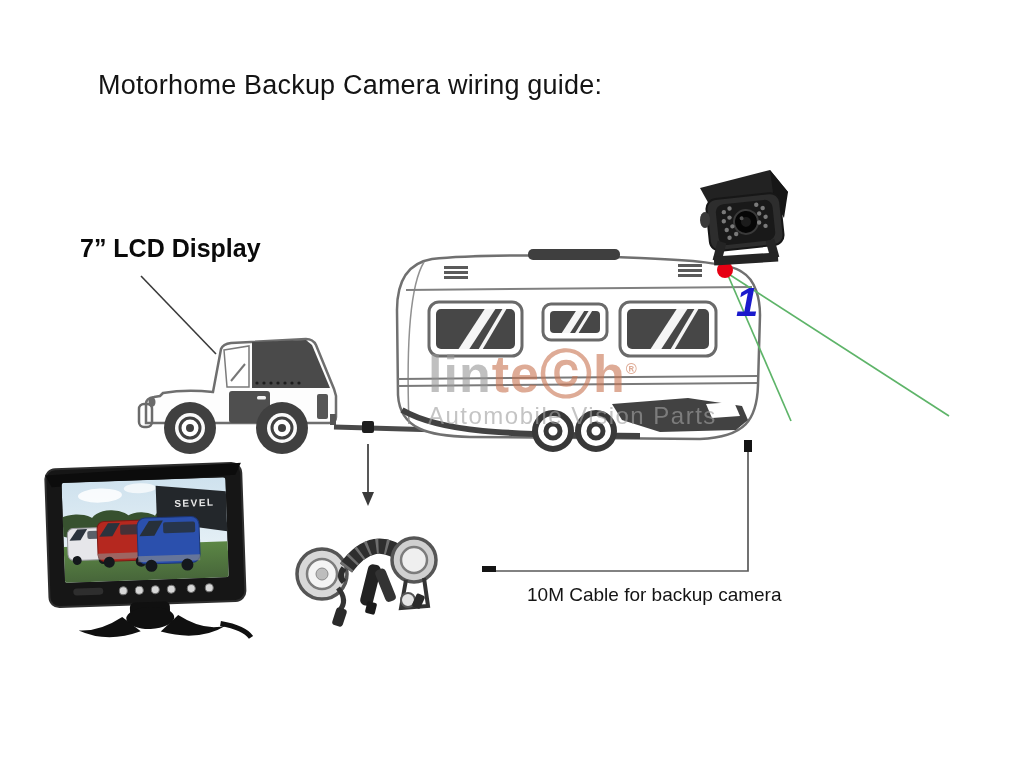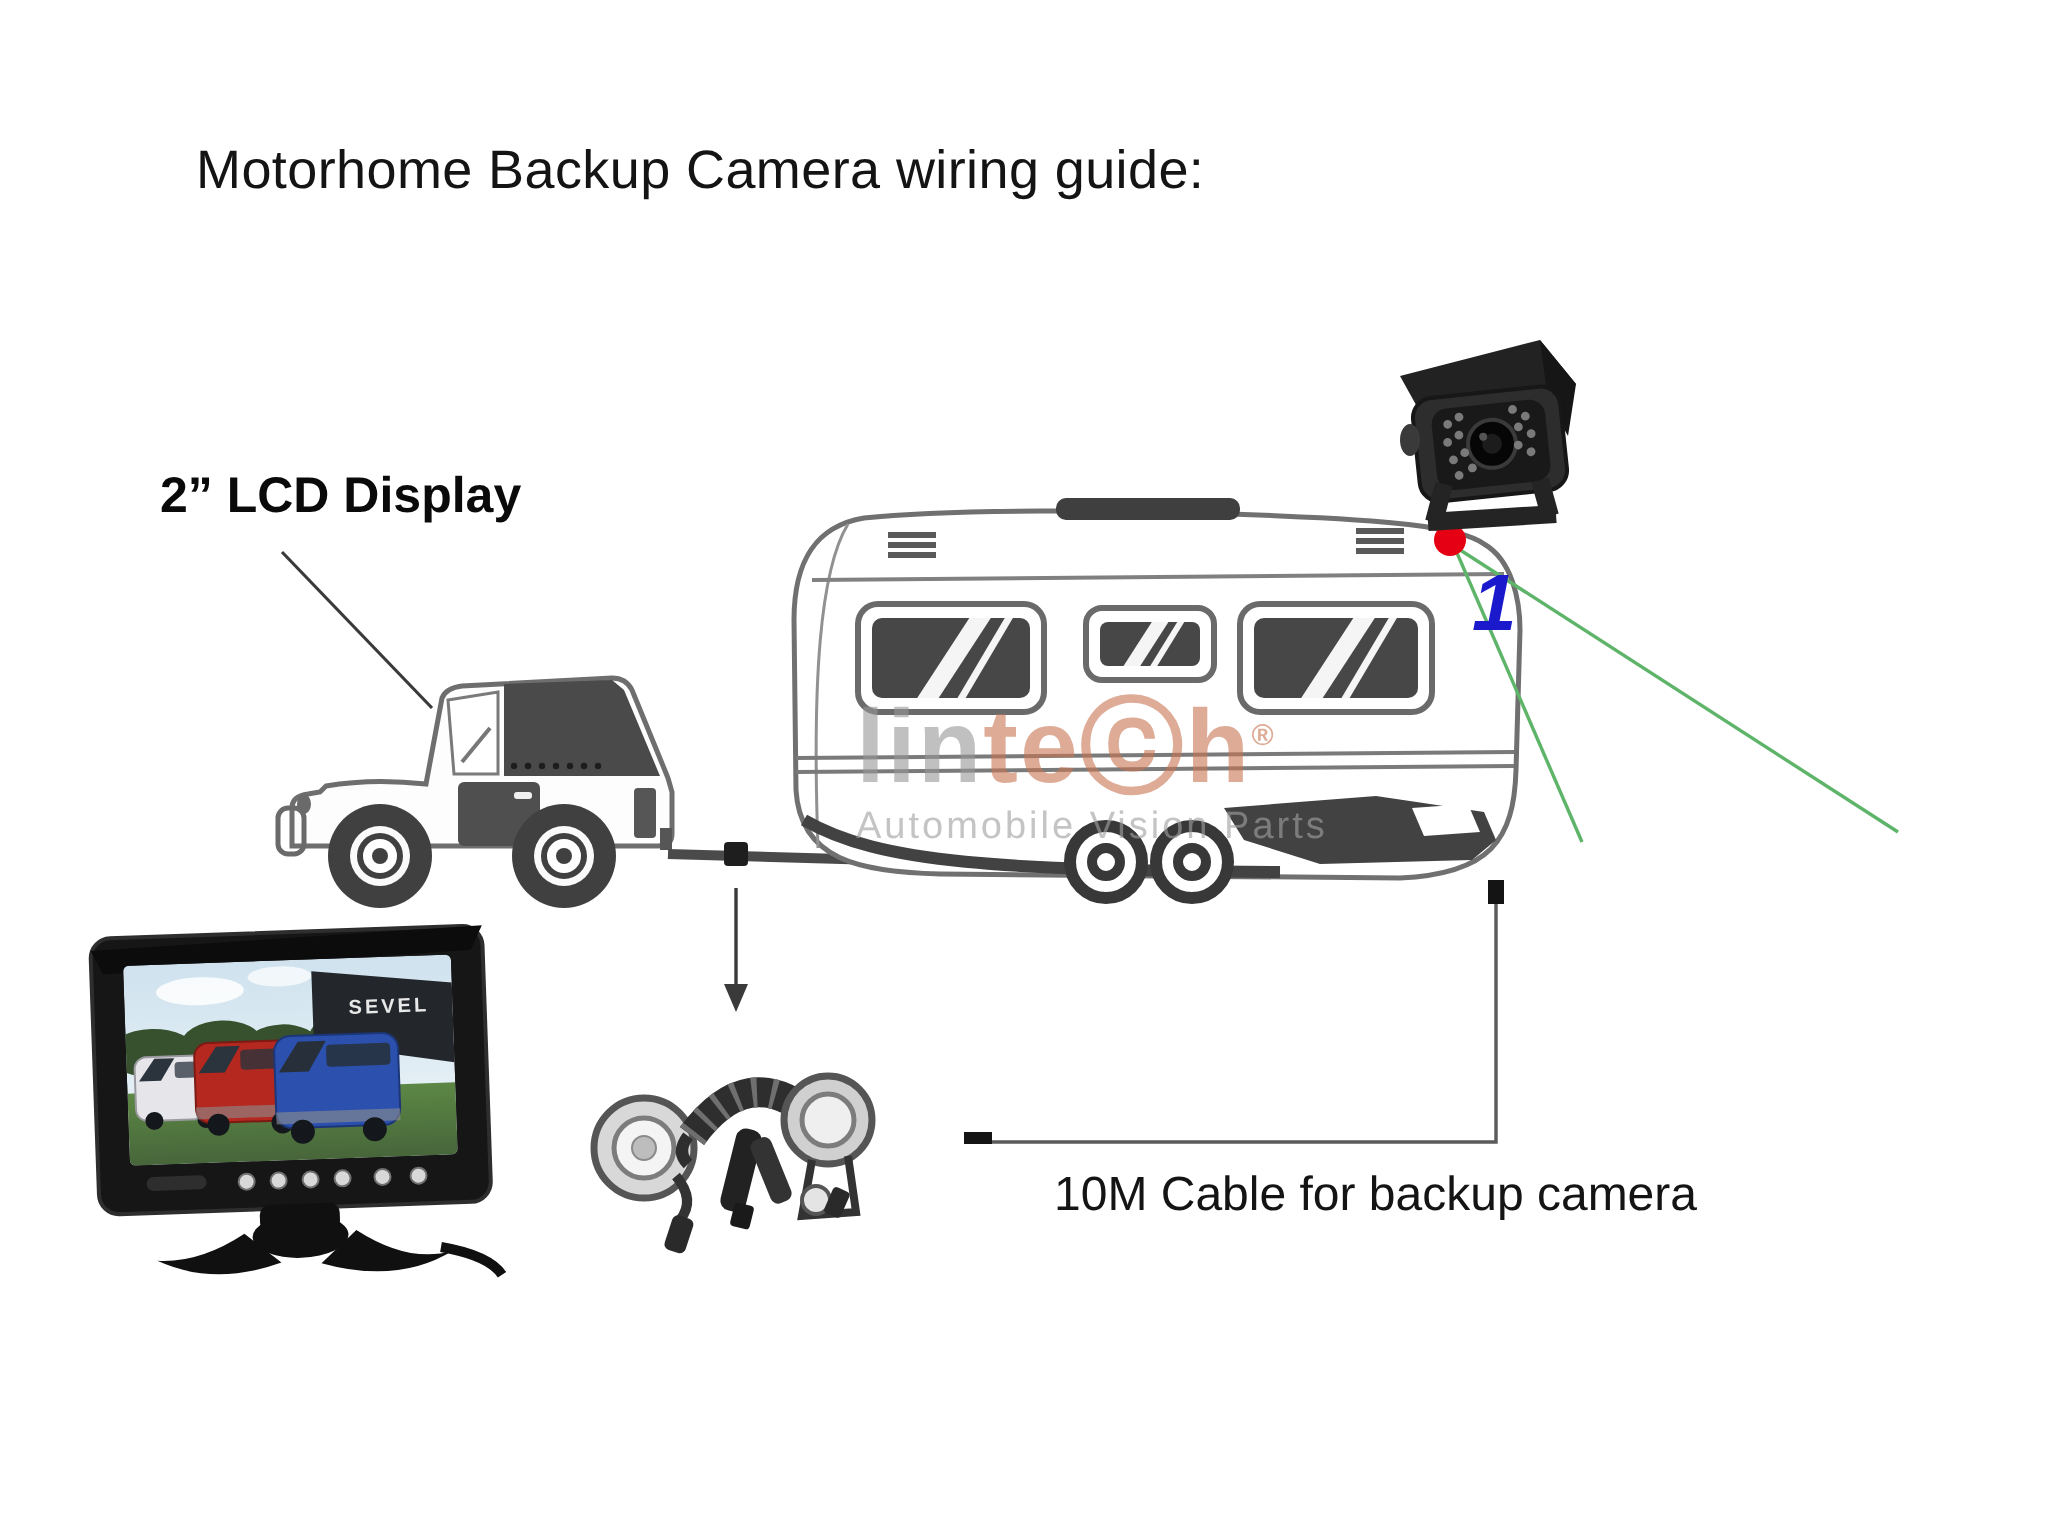--- a/index.html
+++ b/index.html
@@ -12,31 +12,31 @@
     left:98px;top:70px;font-size:27px;color:#141414;letter-spacing:.2px;white-space:nowrap;
   }
   .display-label{
     left:80px;top:234px;font-size:25px;font-weight:bold;color:#0a0a0a;white-space:nowrap;
   }
   .point-number{
     left:736px;top:282px;font-size:40px;font-weight:bold;font-style:italic;
     color:#1a1acc;line-height:1;
   }
   .cable-label{
-    left:527px;top:584px;font-size:24px;color:#141414;white-space:nowrap;
+    left:527px;top:584px;font-size:19px;color:#141414;white-space:nowrap;
   }
   .watermark{
     left:428px;top:348px;width:300px;text-align:left;pointer-events:none;line-height:1;
   }
   .wm-brand{font-size:52px;font-weight:bold;letter-spacing:1px;white-space:nowrap;}
   .wm-gray{color:rgba(150,150,150,.60);}
   .wm-red{color:rgba(200,115,80,.60);}
   .wm-reg{font-size:15px;vertical-align:super;color:rgba(200,115,80,.6);}
   .wm-tagline{
-    margin-top:4px;font-size:19px;letter-spacing:1.5px;color:rgba(160,160,160,.62);white-space:nowrap;
+    margin-top:4px;font-size:24px;letter-spacing:1.5px;color:rgba(160,160,160,.62);white-space:nowrap;
   }
   svg{display:block;}
 </style>
 </head>
 <body>
 
 <div class="canvas">
 
   <svg class="abs" style="left:0;top:0" width="1024" height="768" viewBox="0 0 1024 768">
 
@@ -300,16 +300,16 @@
   </svg>
 
   <div class="abs watermark">
     <div class="wm-brand">
       <span class="wm-gray">lin</span><span class="wm-red">te</span><span class="wm-red">ⓒ</span><span class="wm-red">h</span><span class="wm-reg">®</span>
     </div>
     <div class="wm-tagline">Automobile Vision Parts</div>
   </div>
 
   <div class="abs page-title">Motorhome Backup Camera wiring guide:</div>
-  <div class="abs display-label">2” LCD Display</div>
+  <div class="abs display-label">7” LCD Display</div>
   <div class="abs point-number">1</div>
   <div class="abs cable-label">10M Cable for backup camera</div>
 </div>
 
 </body></html>

